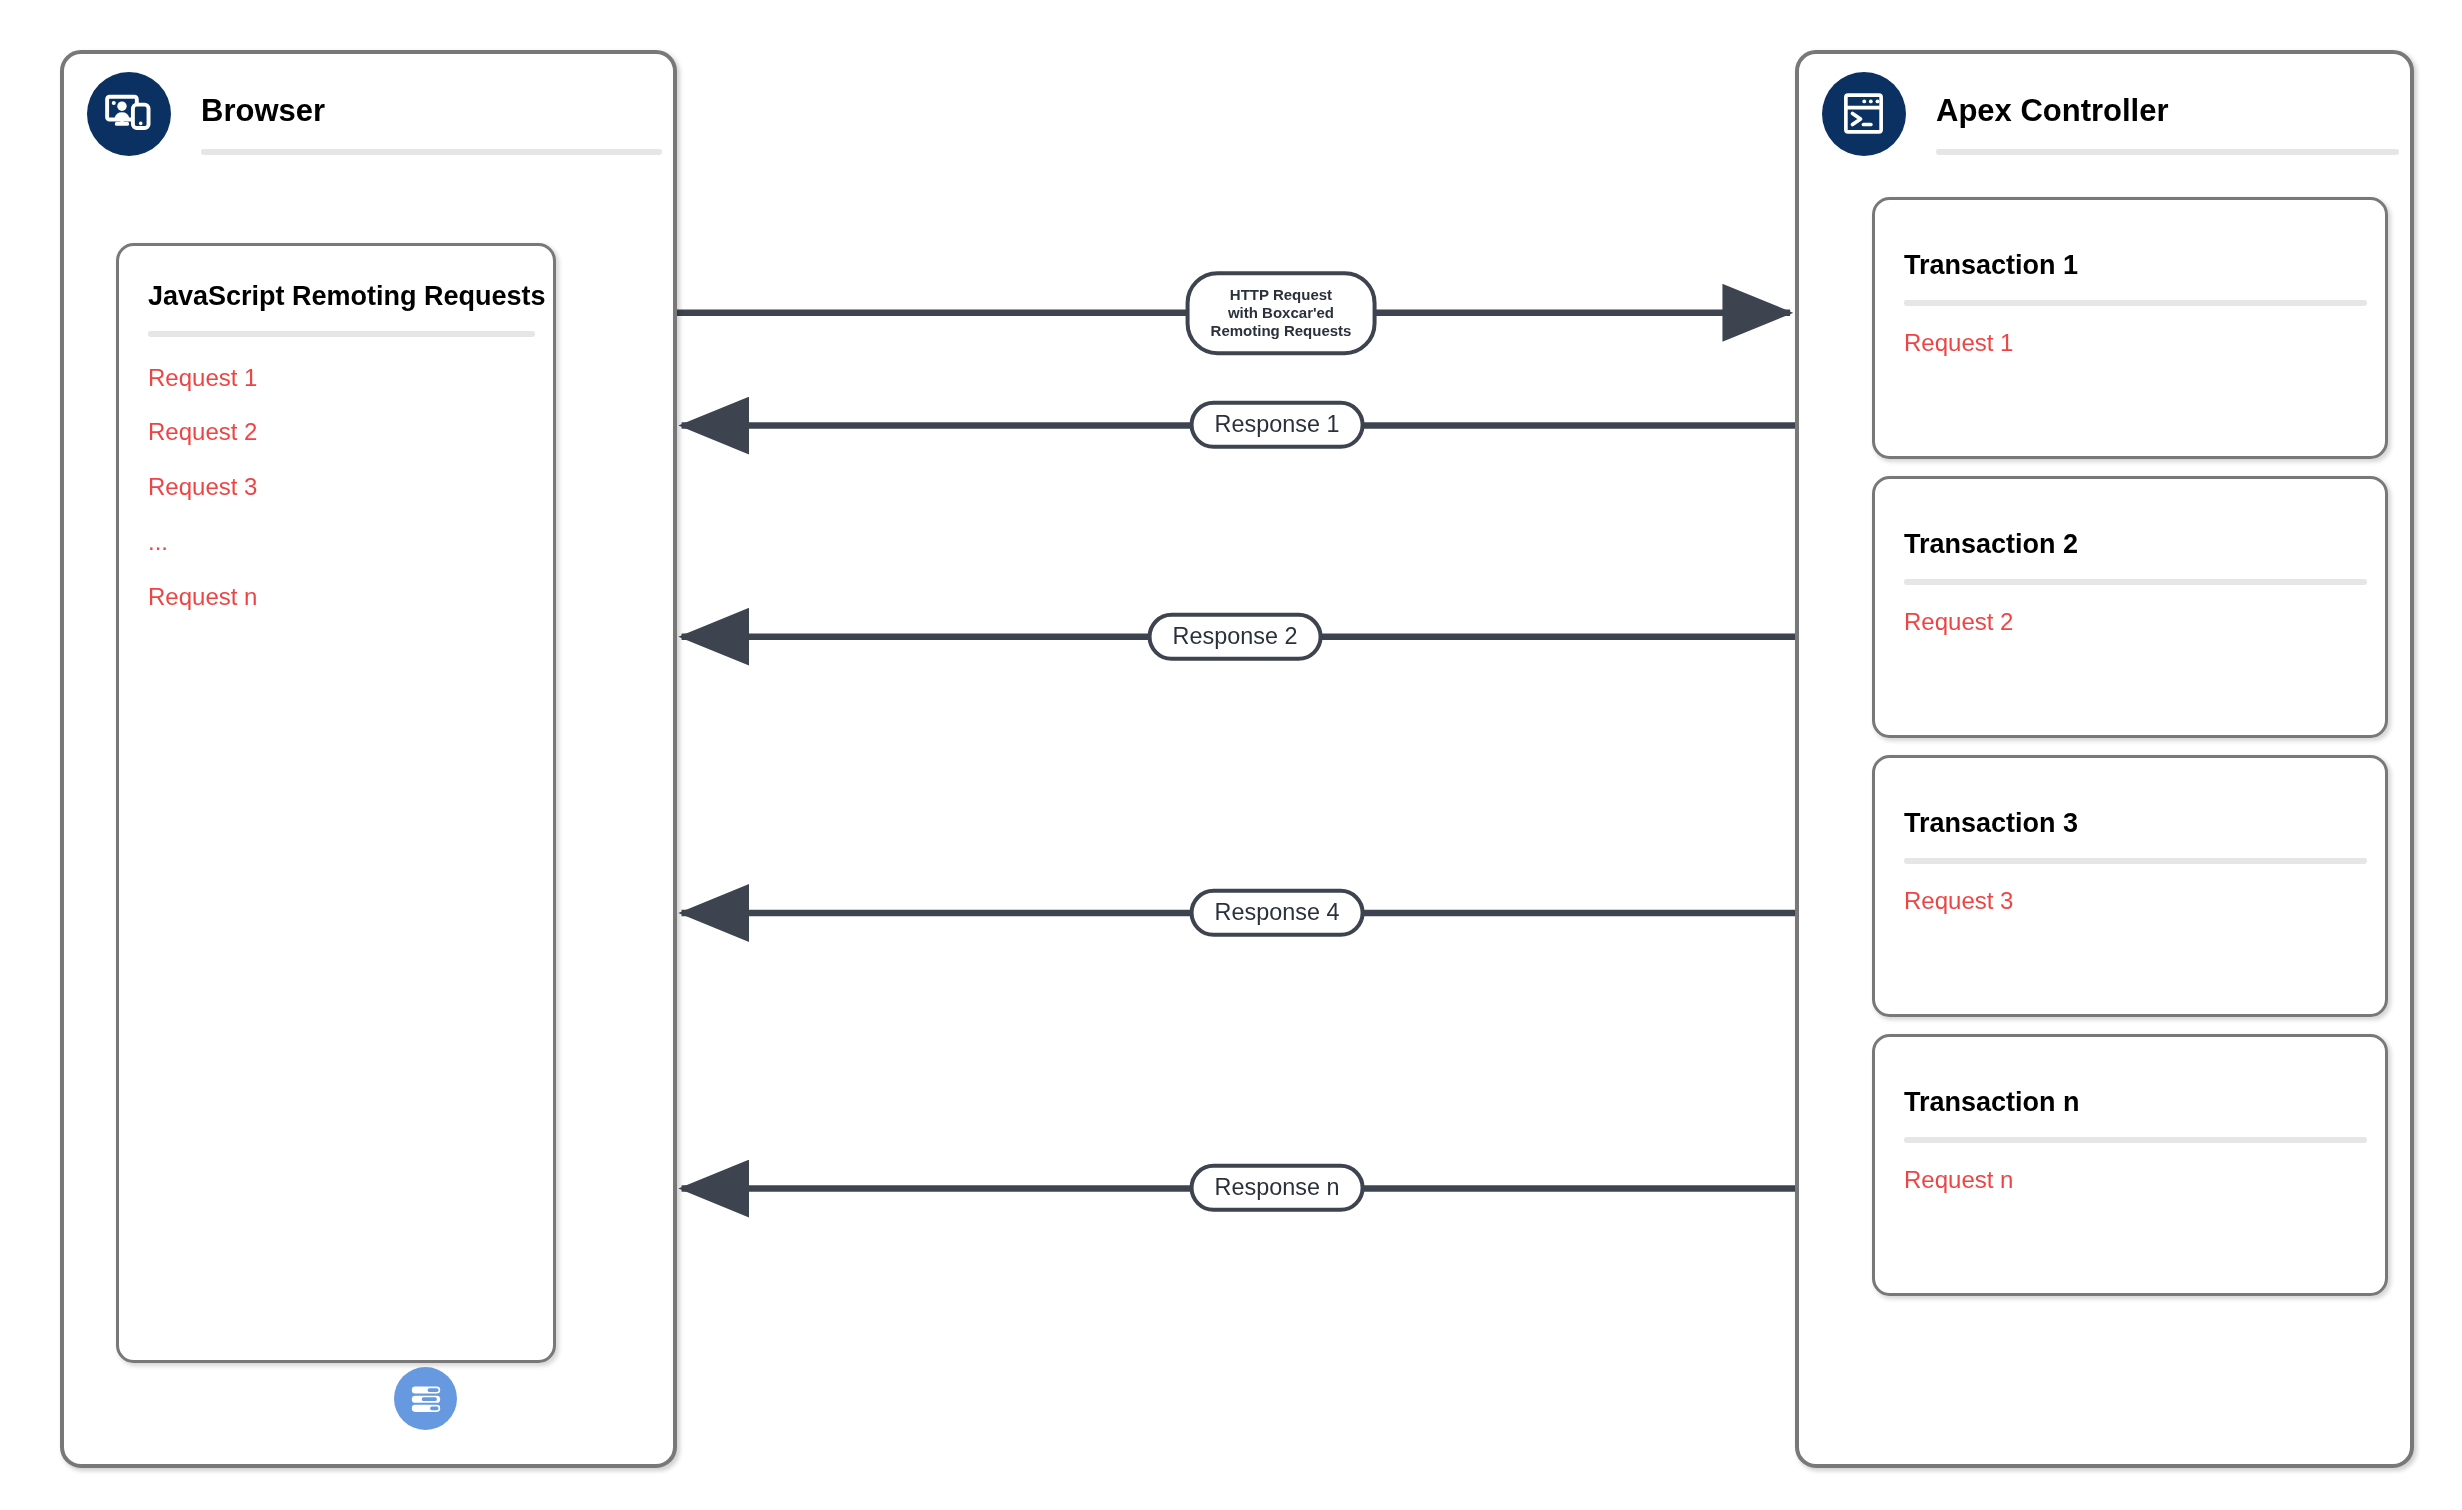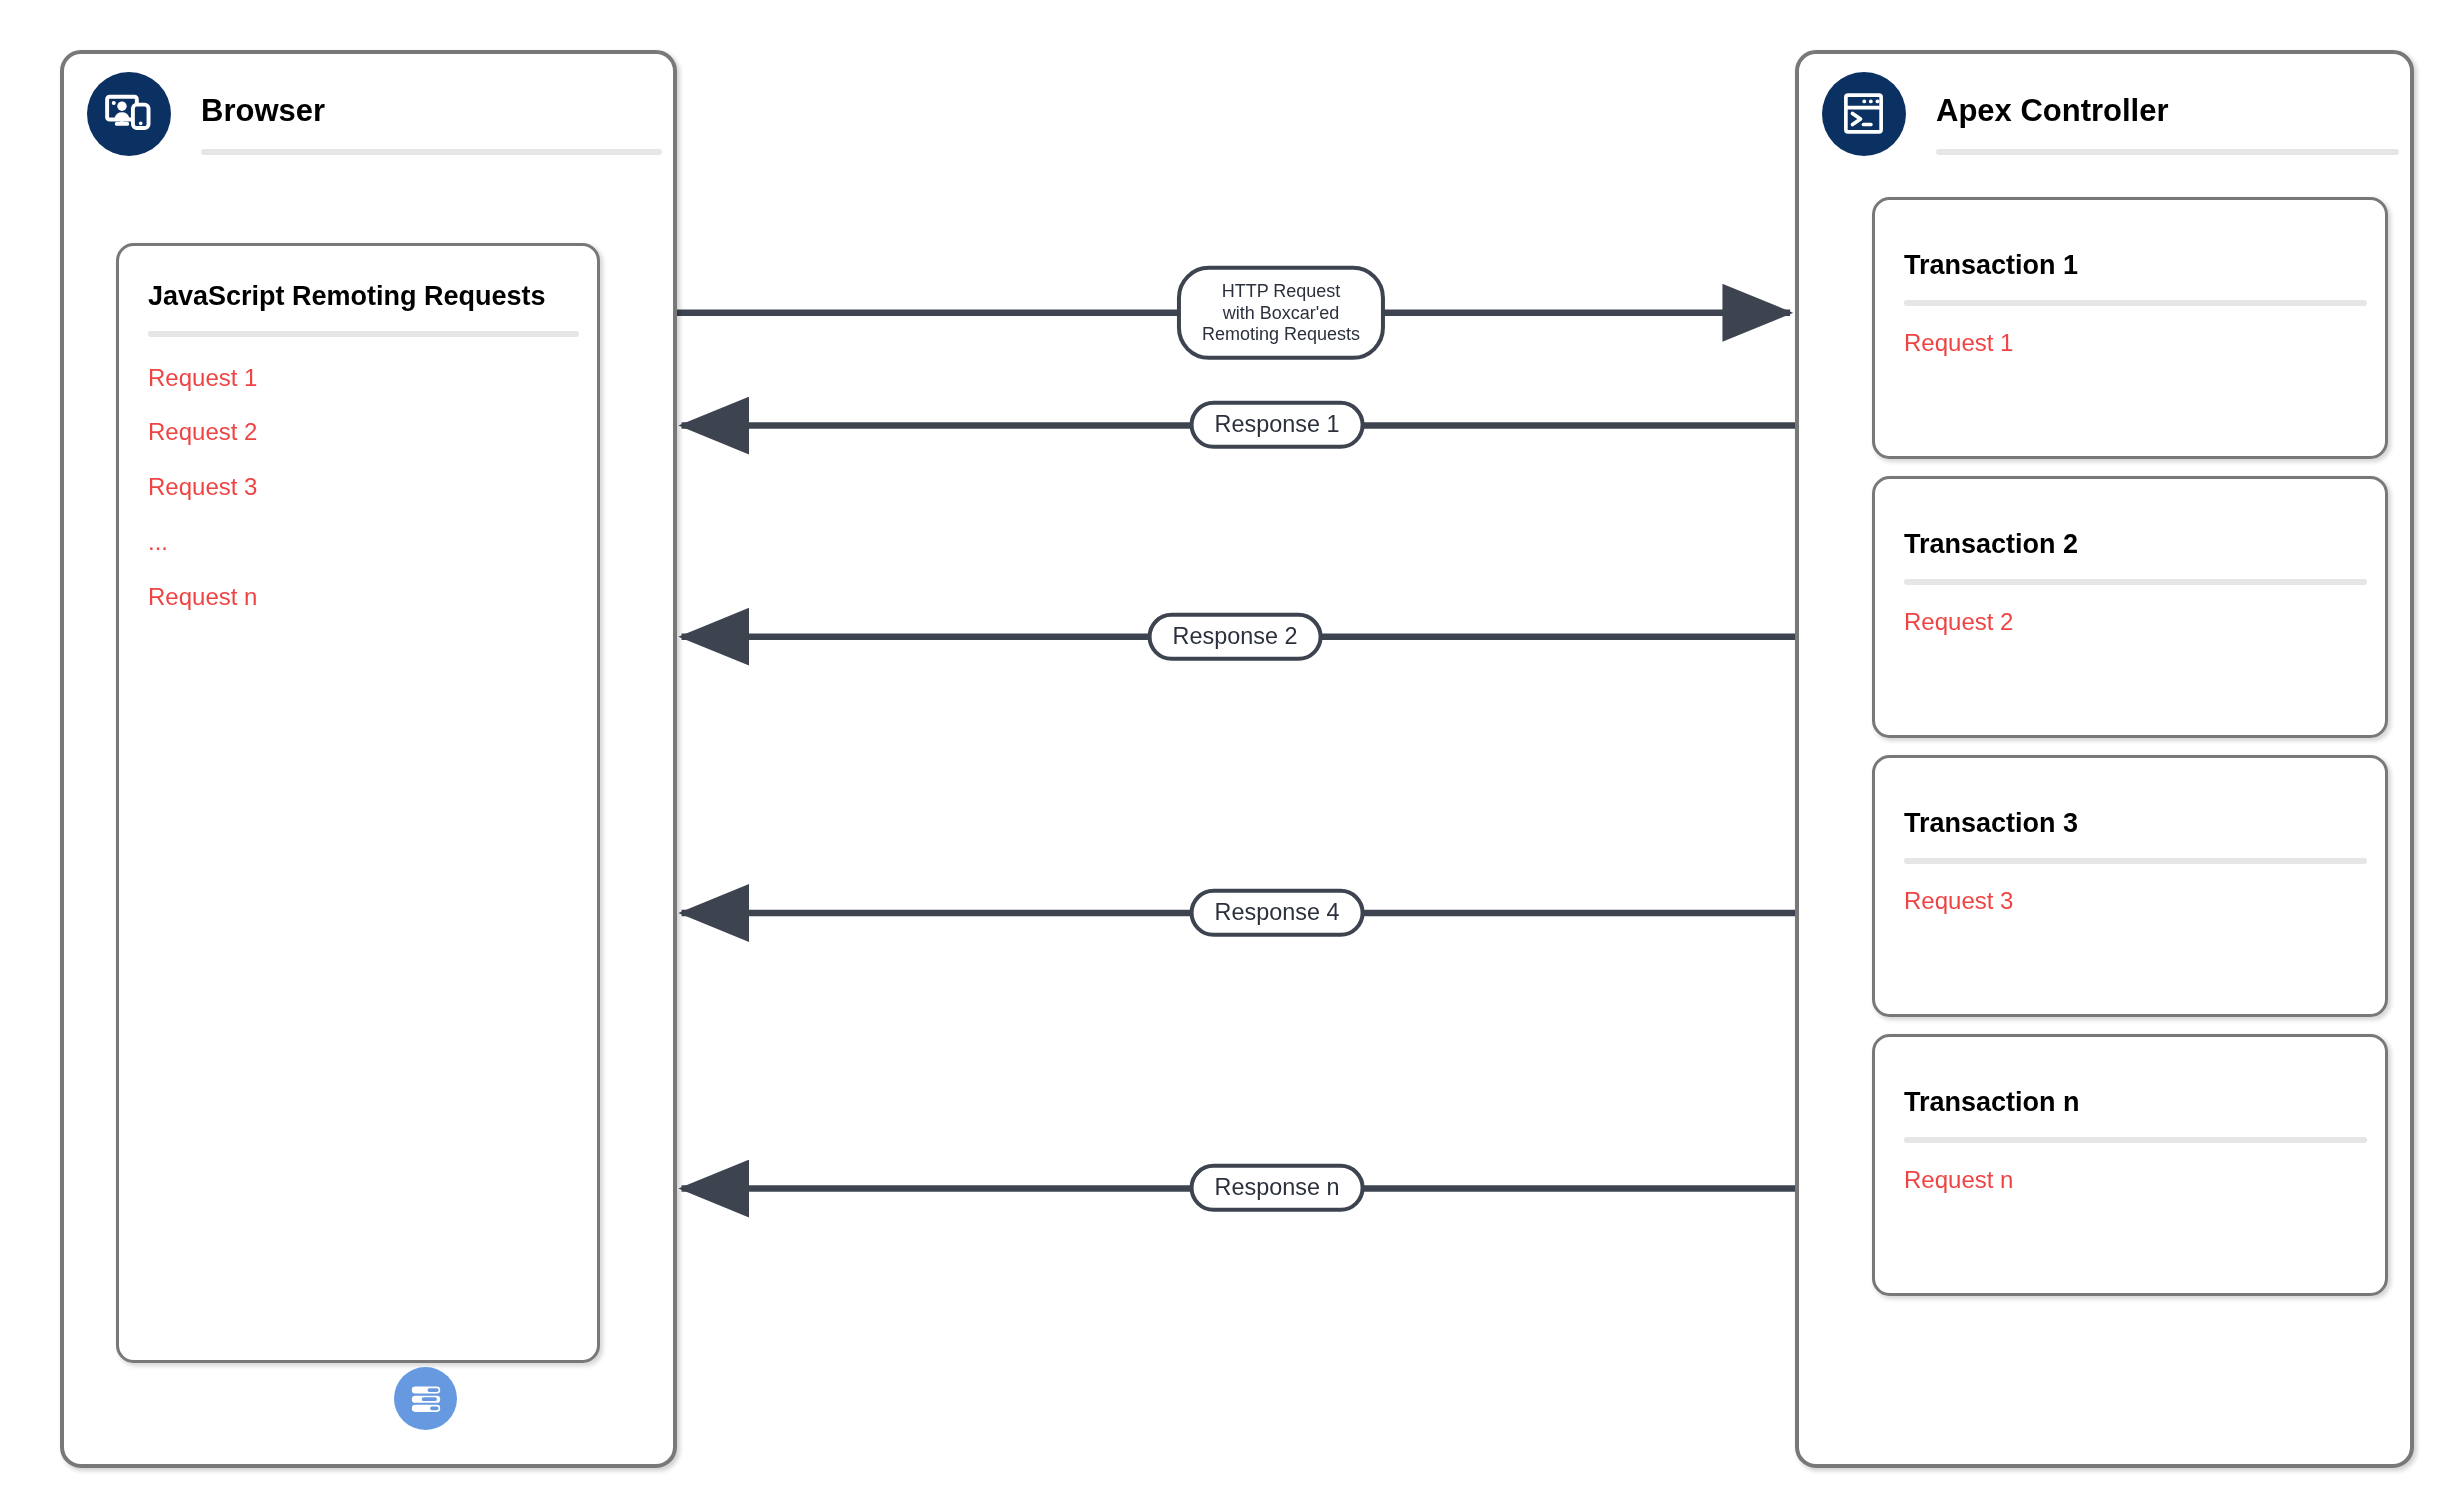--- a/index.html
+++ b/index.html
@@ -96,21 +96,21 @@
   .card-line {
     position: absolute;
     left: 29px;
     font-size: 24px;
     font-weight: normal;
     color: #ef4444;
     white-space: nowrap;
   }
 
   
-  #js-card { left: 52px; top: 189px; width: 484px; height: 1120px; }
+  #js-card { left: 52px; top: 189px; width: 440px; height: 1120px; }
   #js-card .card-title { top: 35px; }
   #js-card .card-rule  { top: 85px; }
 
   
   .tx-card { left: 73px; width: 516px; height: 262px; }
   .tx-card .card-title { top: 50px; }
   .tx-card .card-rule  { top: 100px; }
   .tx-card .card-line  { top: 129px; }
   #tx-1 { top: 143px; }
   #tx-2 { top: 422px; }
@@ -145,22 +145,22 @@
     border: 4px solid #3d4450;
     border-radius: 32px;
     color: #2b313c;
     text-align: center;
     box-sizing: border-box;
     transform: translate(-50%, -50%);
     white-space: nowrap;
     line-height: 1.18;
   }
   .edge-label.multi {
-    font-size: 18px;
-    font-weight: normal;
+    font-size: 15px;
+    font-weight: bold;
     padding: 11.3px 21px;
   }
   .edge-label.single {
     font-size: 23.4px;
     font-weight: normal;
     padding: 6.4px 21px;
   }
 </style>
 </head>
 <body>

